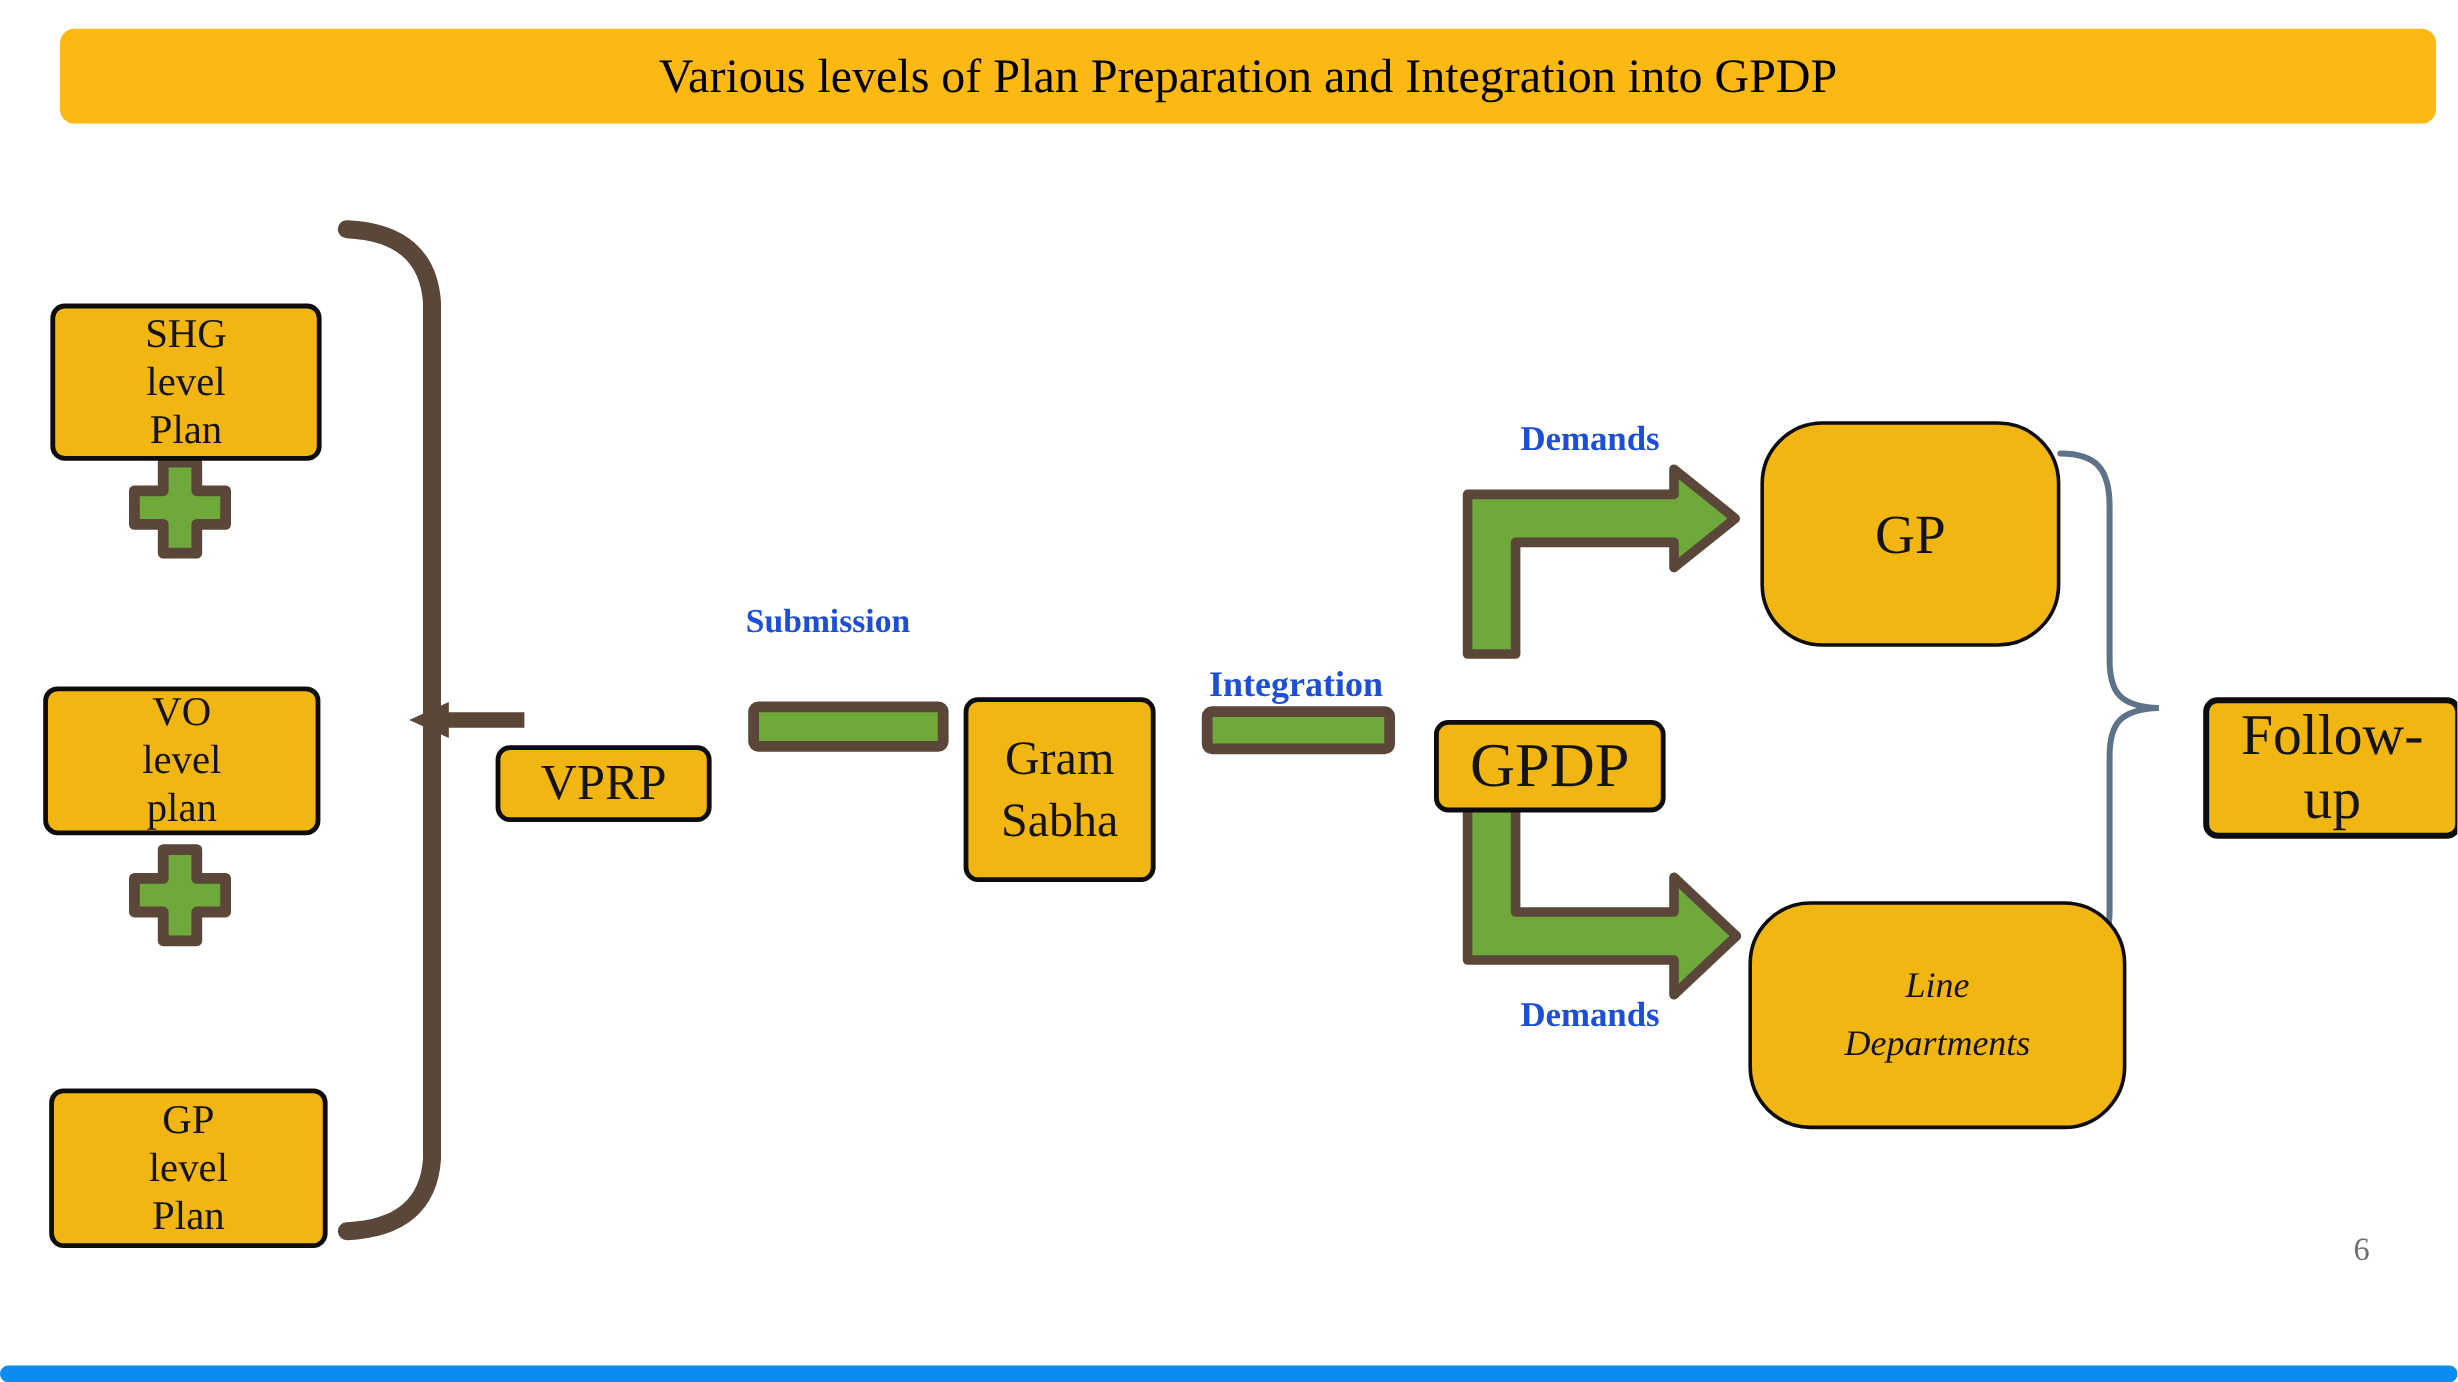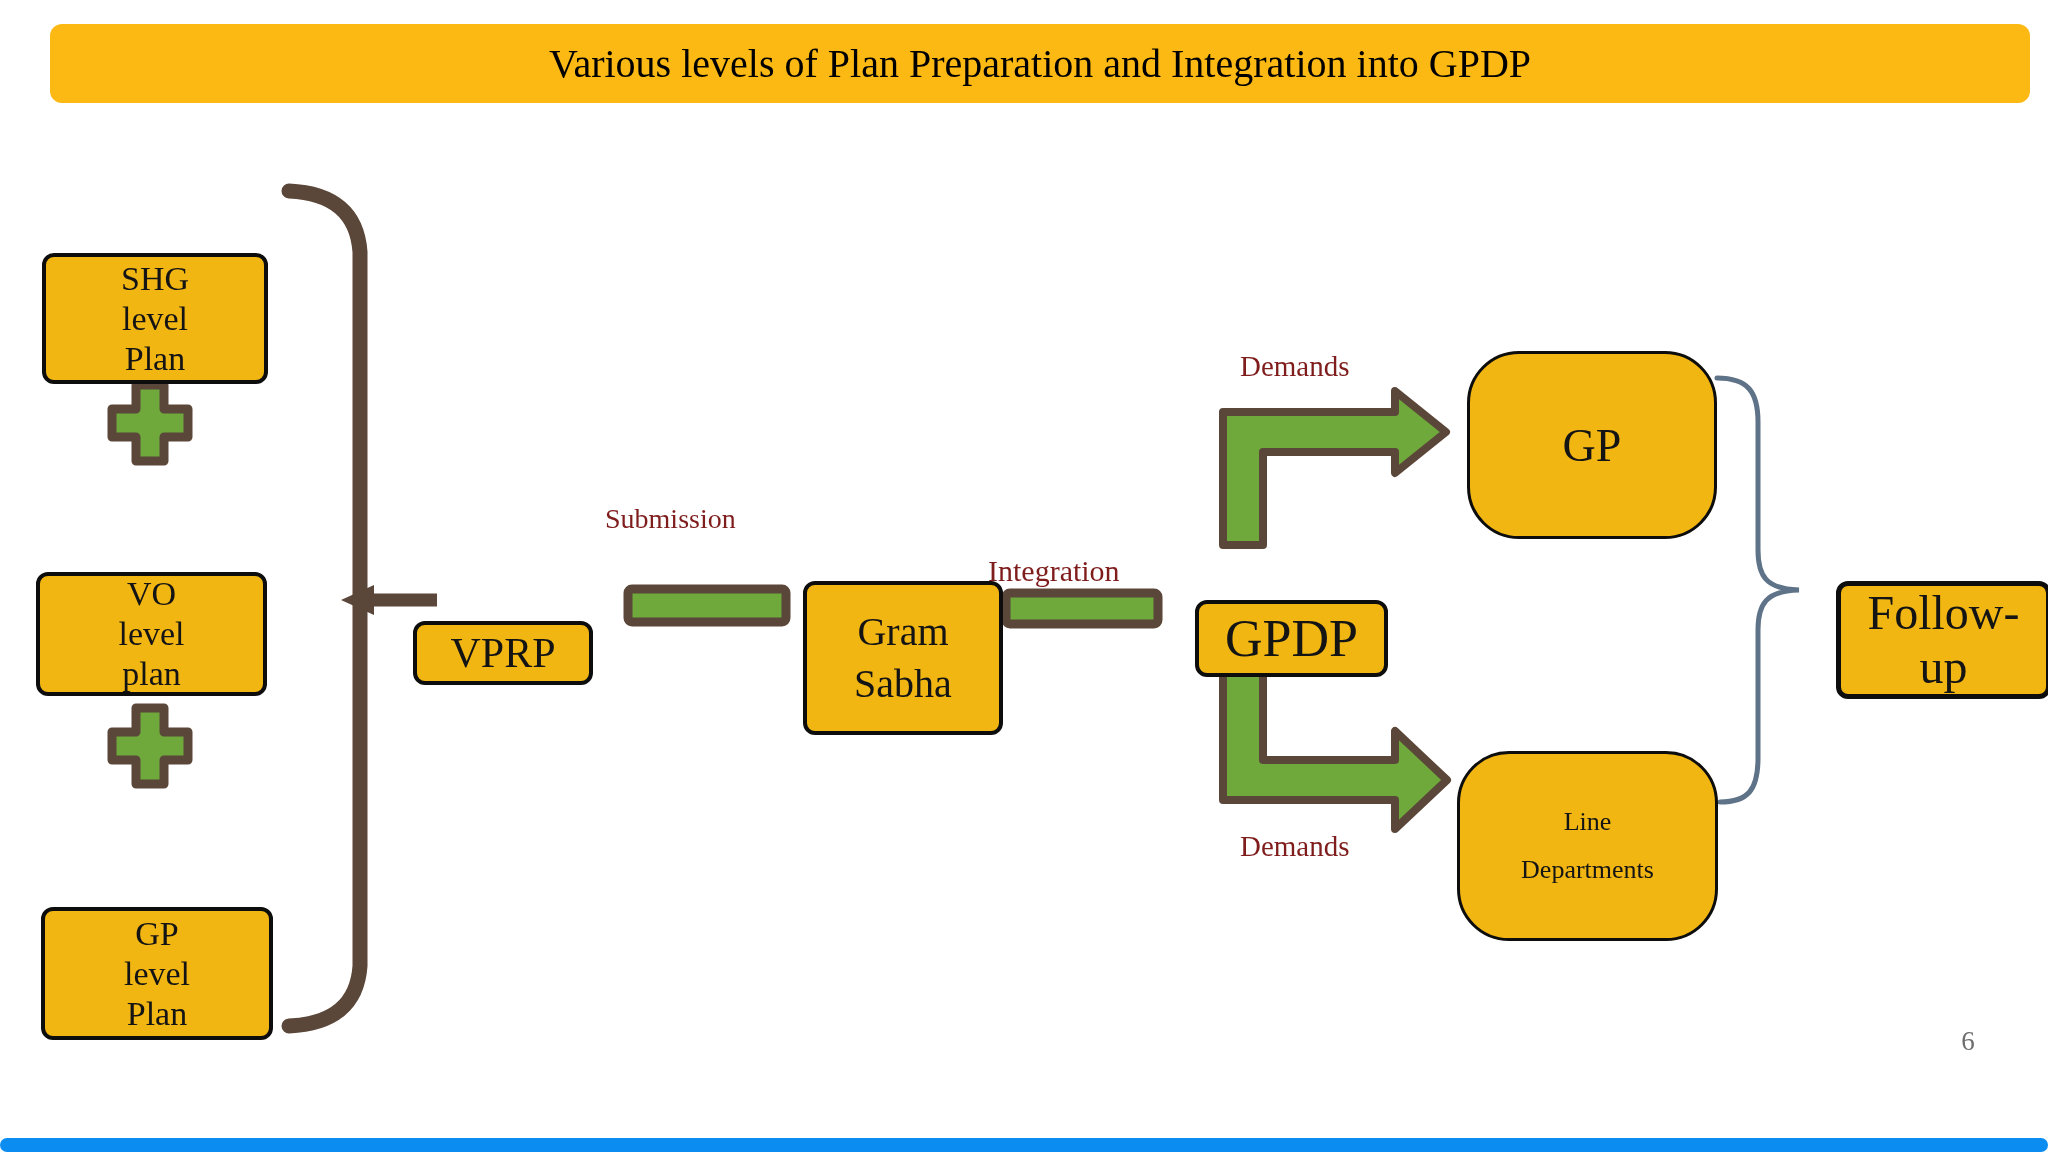--- a/index.html
+++ b/index.html
@@ -15,21 +15,21 @@
     font-size:40px; color:#000;
   }
   .ybox{
     background:var(--box,#F2B613);
     border:4px solid #0d0d0d;
     display:flex; flex-direction:column; align-items:center; justify-content:center;
     text-align:center; color:#141414; box-sizing:border-box;margin-top:48px;
   }
   .round{border-radius:52px; border-width:3px;}
   .lbl{
-    font-weight:normal; color:#7f1d1d; 
+    font-weight:bold; color:#1d4ed8; text-align:center;
     font-family:"Liberation Serif", serif;
   }
   .line{display:block;}
   svg{position:absolute; left:0; top:0;}
   .pagenum{
     left:1948px; top:1026px; width:40px; text-align:center;
     font-size:27px; color:#6e6e6e;
   }
   .footer-bar{
     left:0; bottom:0; width:2048px; height:14px;
@@ -84,39 +84,39 @@
     <span class="line">level</span>
     <span class="line">Plan</span>
   </div>
 
   <div class="abs ybox" style="left:413px; top:573px; width:180px; height:64px; font-size:42px;">
     <span>VPRP</span>
   </div>
 
   <div class="abs lbl" style="left:605px; top:503px; width:170px; font-size:28px;">Submission</div>
 
-  <div class="abs ybox" style="left:803px; top:533px; width:200px; height:154px; font-size:40px; line-height:52px;">
+  <div class="abs ybox" style="left:803px; top:533px; width:160px; height:154px; font-size:40px; line-height:52px;">
     <span class="line">Gram</span>
     <span class="line">Sabha</span>
   </div>
 
   <div class="abs lbl" style="left:988px; top:554px; width:184px; font-size:30px;">Integration</div>
 
   <div class="abs ybox" style="left:1195px; top:552px; width:193px; height:77px; font-size:52px;">
     <span>GPDP</span>
   </div>
 
   <div class="abs lbl" style="left:1240px; top:350px; width:170px; font-size:29px;">Demands</div>
   <div class="abs lbl" style="left:1240px; top:830px; width:170px; font-size:29px;">Demands</div>
 
   <div class="abs ybox round" style="left:1467px; top:303px; width:250px; height:188px; font-size:46px;">
     <span>GP</span>
   </div>
 
-  <div class="abs ybox round" style="left:1457px; top:703px; width:261px; height:190px; font-size:26px; line-height:48px;">
+  <div class="abs ybox round" style="left:1457px; top:703px; width:315px; height:190px; font-size:30px; line-height:48px;font-style:italic;">
     <span class="line">Line</span>
     <span class="line">Departments</span>
   </div>
 
   <div class="abs ybox" style="left:1836px; top:533px; width:215px; height:118px; font-size:48px; line-height:54px; border-width:5px;">
     <span class="line">Follow-</span>
     <span class="line">up</span>
   </div>
 
   <div class="abs pagenum">6</div>

